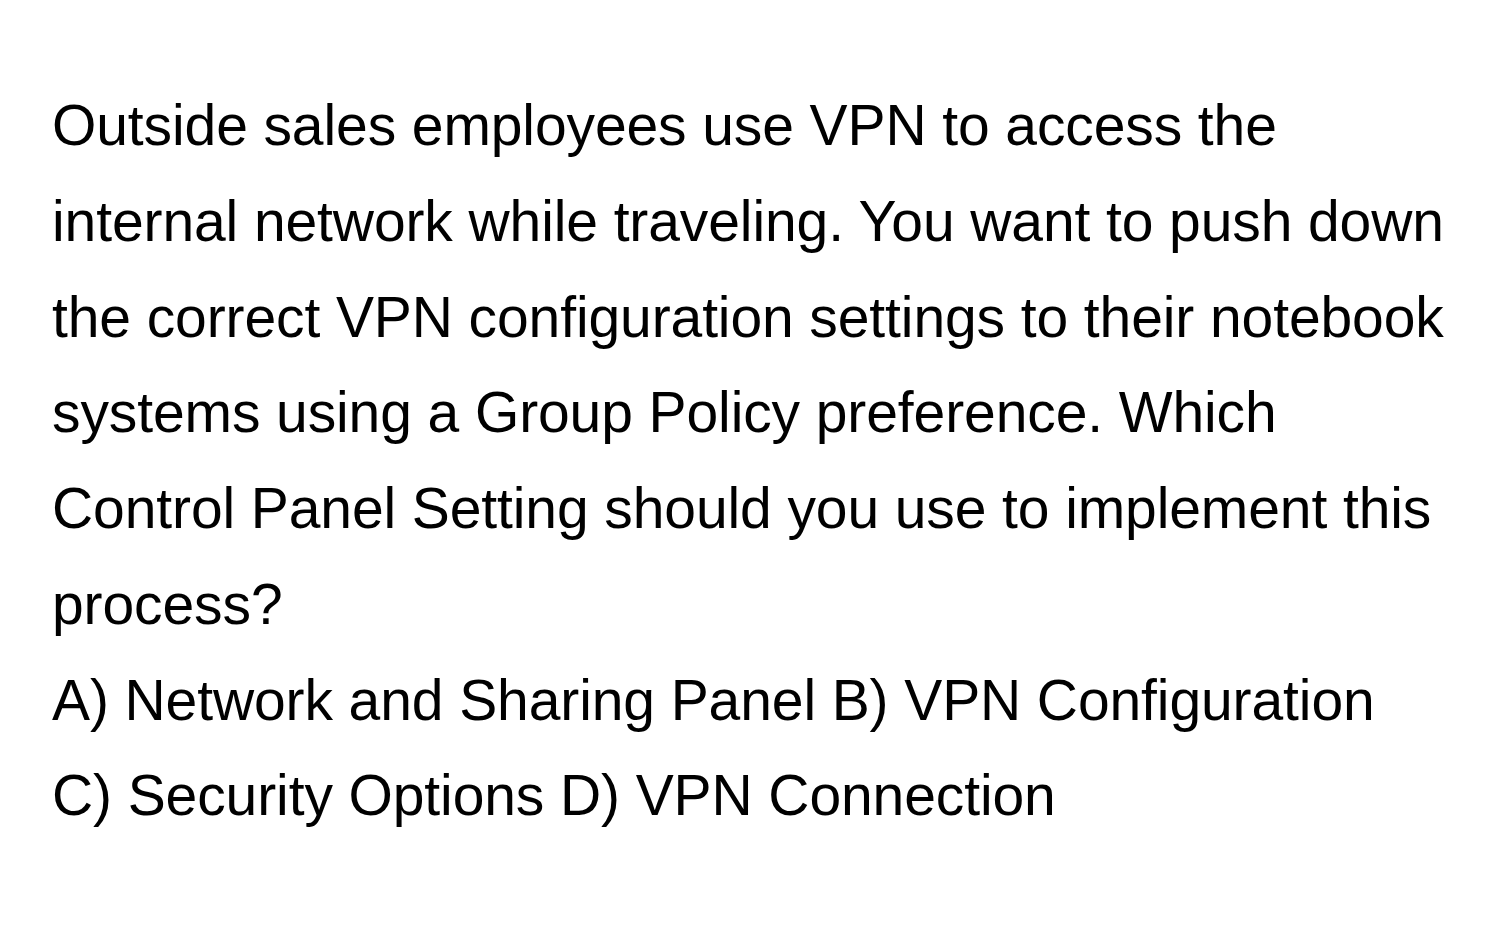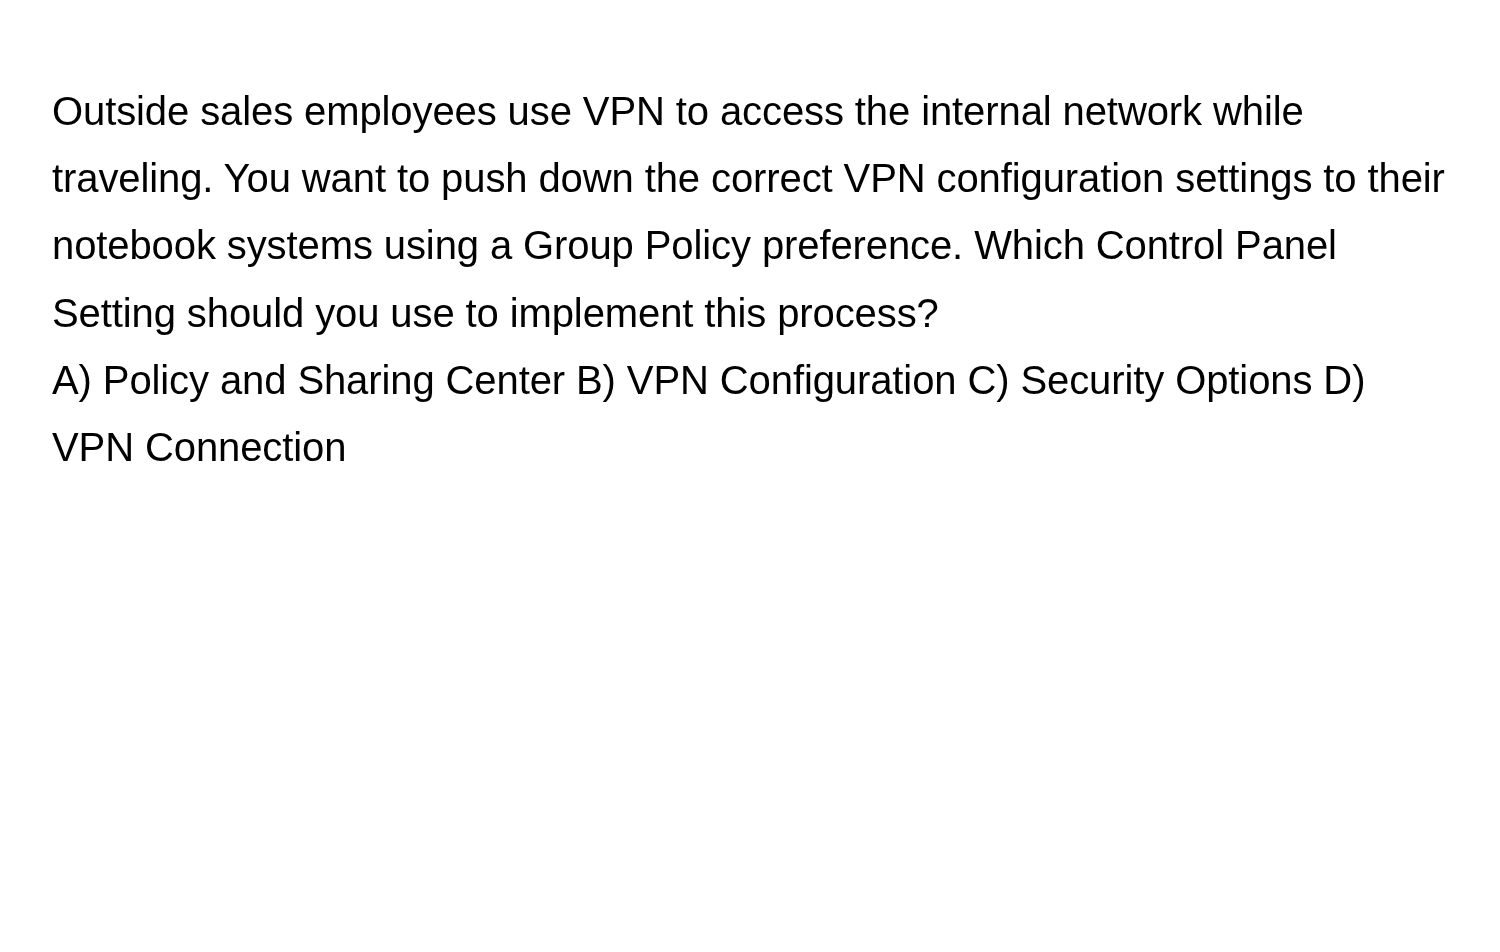--- a/index.html
+++ b/index.html
@@ -10,27 +10,27 @@
     background: #ffffff;
     font-family: -apple-system, BlinkMacSystemFont, "Segoe UI", "Helvetica Neue", Arial, sans-serif;
     color: #000000;
     overflow: hidden;
   }
   .page {
     padding: 78px 52px 0 52px;
     box-sizing: border-box;
   }
   .question-text {
-    font-size: 40px;
+    font-size: 57px;
     line-height: 1.68;
     letter-spacing: -0.1px;
     font-weight: 400;
   }
 </style>
 </head>
 <body>
 
 <div class="page">
   <div class="question-text">
     <span>Outside sales employees use VPN to access the internal network while traveling. You want to push down the correct VPN configuration settings to their notebook systems using a Group Policy preference. Which Control Panel Setting should you use to implement this process?</span><br>
-    <span>A) Policy and Sharing Center B) VPN Configuration C) Security Options D) VPN Connection</span>
+    <span>A) Network and Sharing Panel B) VPN Configuration C) Security Options D) VPN Connection</span>
   </div>
 </div>
 
 </body></html>

